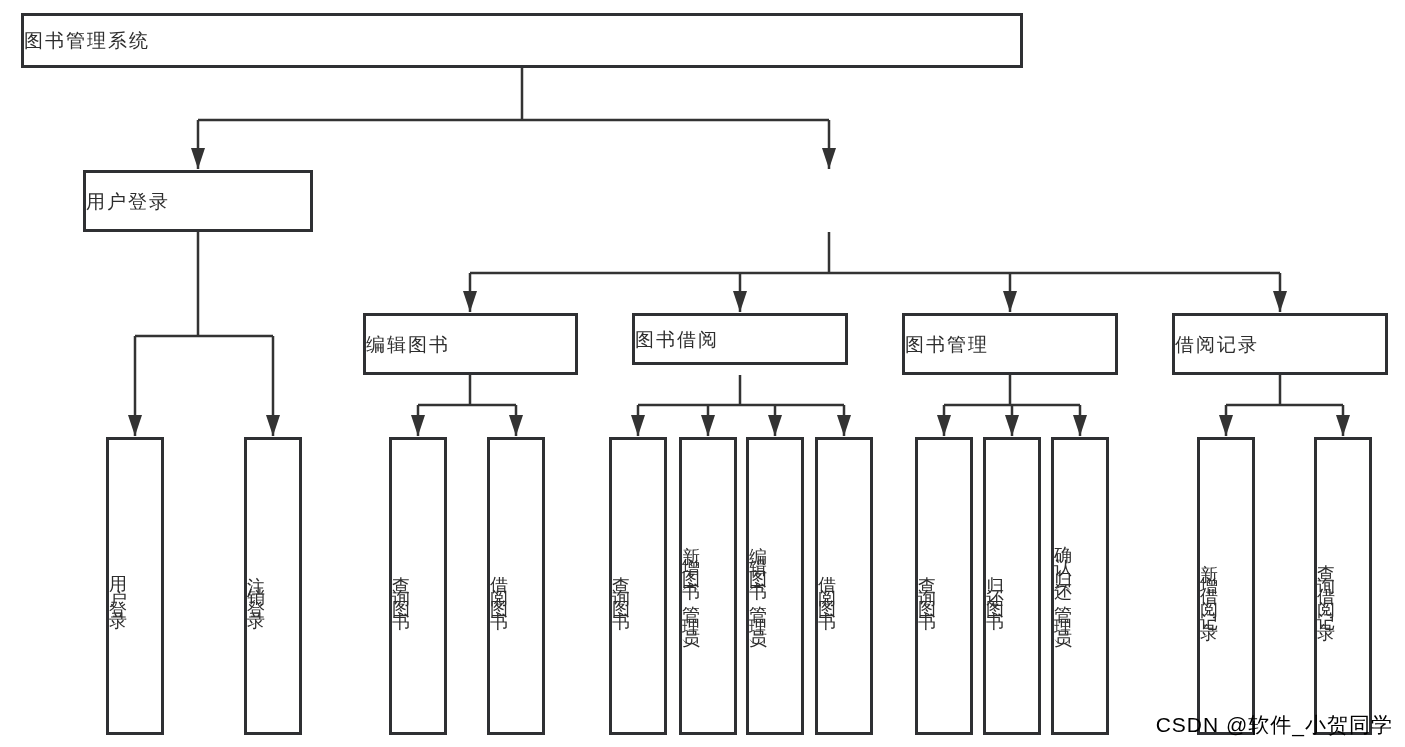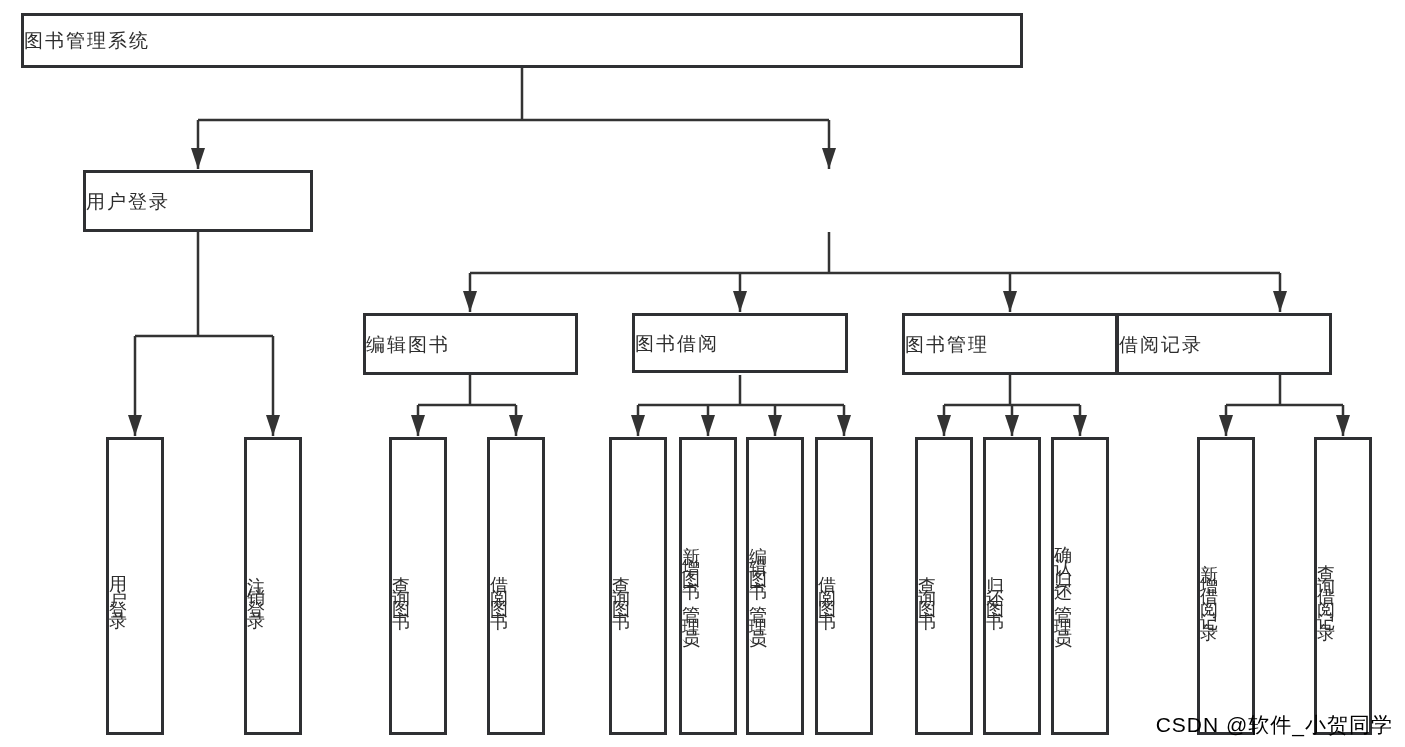--- a/index.html
+++ b/index.html
@@ -79,27 +79,27 @@
     <span>图书管理系统</span>
   </div>
 
   <div class="box" style="left:83px; top:170px; width:230px; height:62px;">
     <span>用户登录</span>
   </div>
 
   <div class="box" style="left:363px; top:313px; width:215px; height:62px;">
     <span>编辑图书</span>
   </div>
-  <div class="box" style="left:632px; top:313px; width:216px; height:60px;">
+  <div class="box" style="left:632px; top:313px; width:216px; height:52px;">
     <span>图书借阅</span>
   </div>
   <div class="box" style="left:902px; top:313px; width:216px; height:62px;">
     <span>图书管理</span>
   </div>
-  <div class="box" style="left:1116px; top:313px; width:216px; height:62px;">
+  <div class="box" style="left:1172px; top:313px; width:216px; height:62px;">
     <span>借阅记录</span>
   </div>
 
   <div class="box" style="left:106px; top:437px; width:58px; height:298px;">
     <span class="vtext">用户登录</span>
   </div>
   <div class="box" style="left:244px; top:437px; width:58px; height:298px;">
     <span class="vtext">注销登录</span>
   </div>
 

